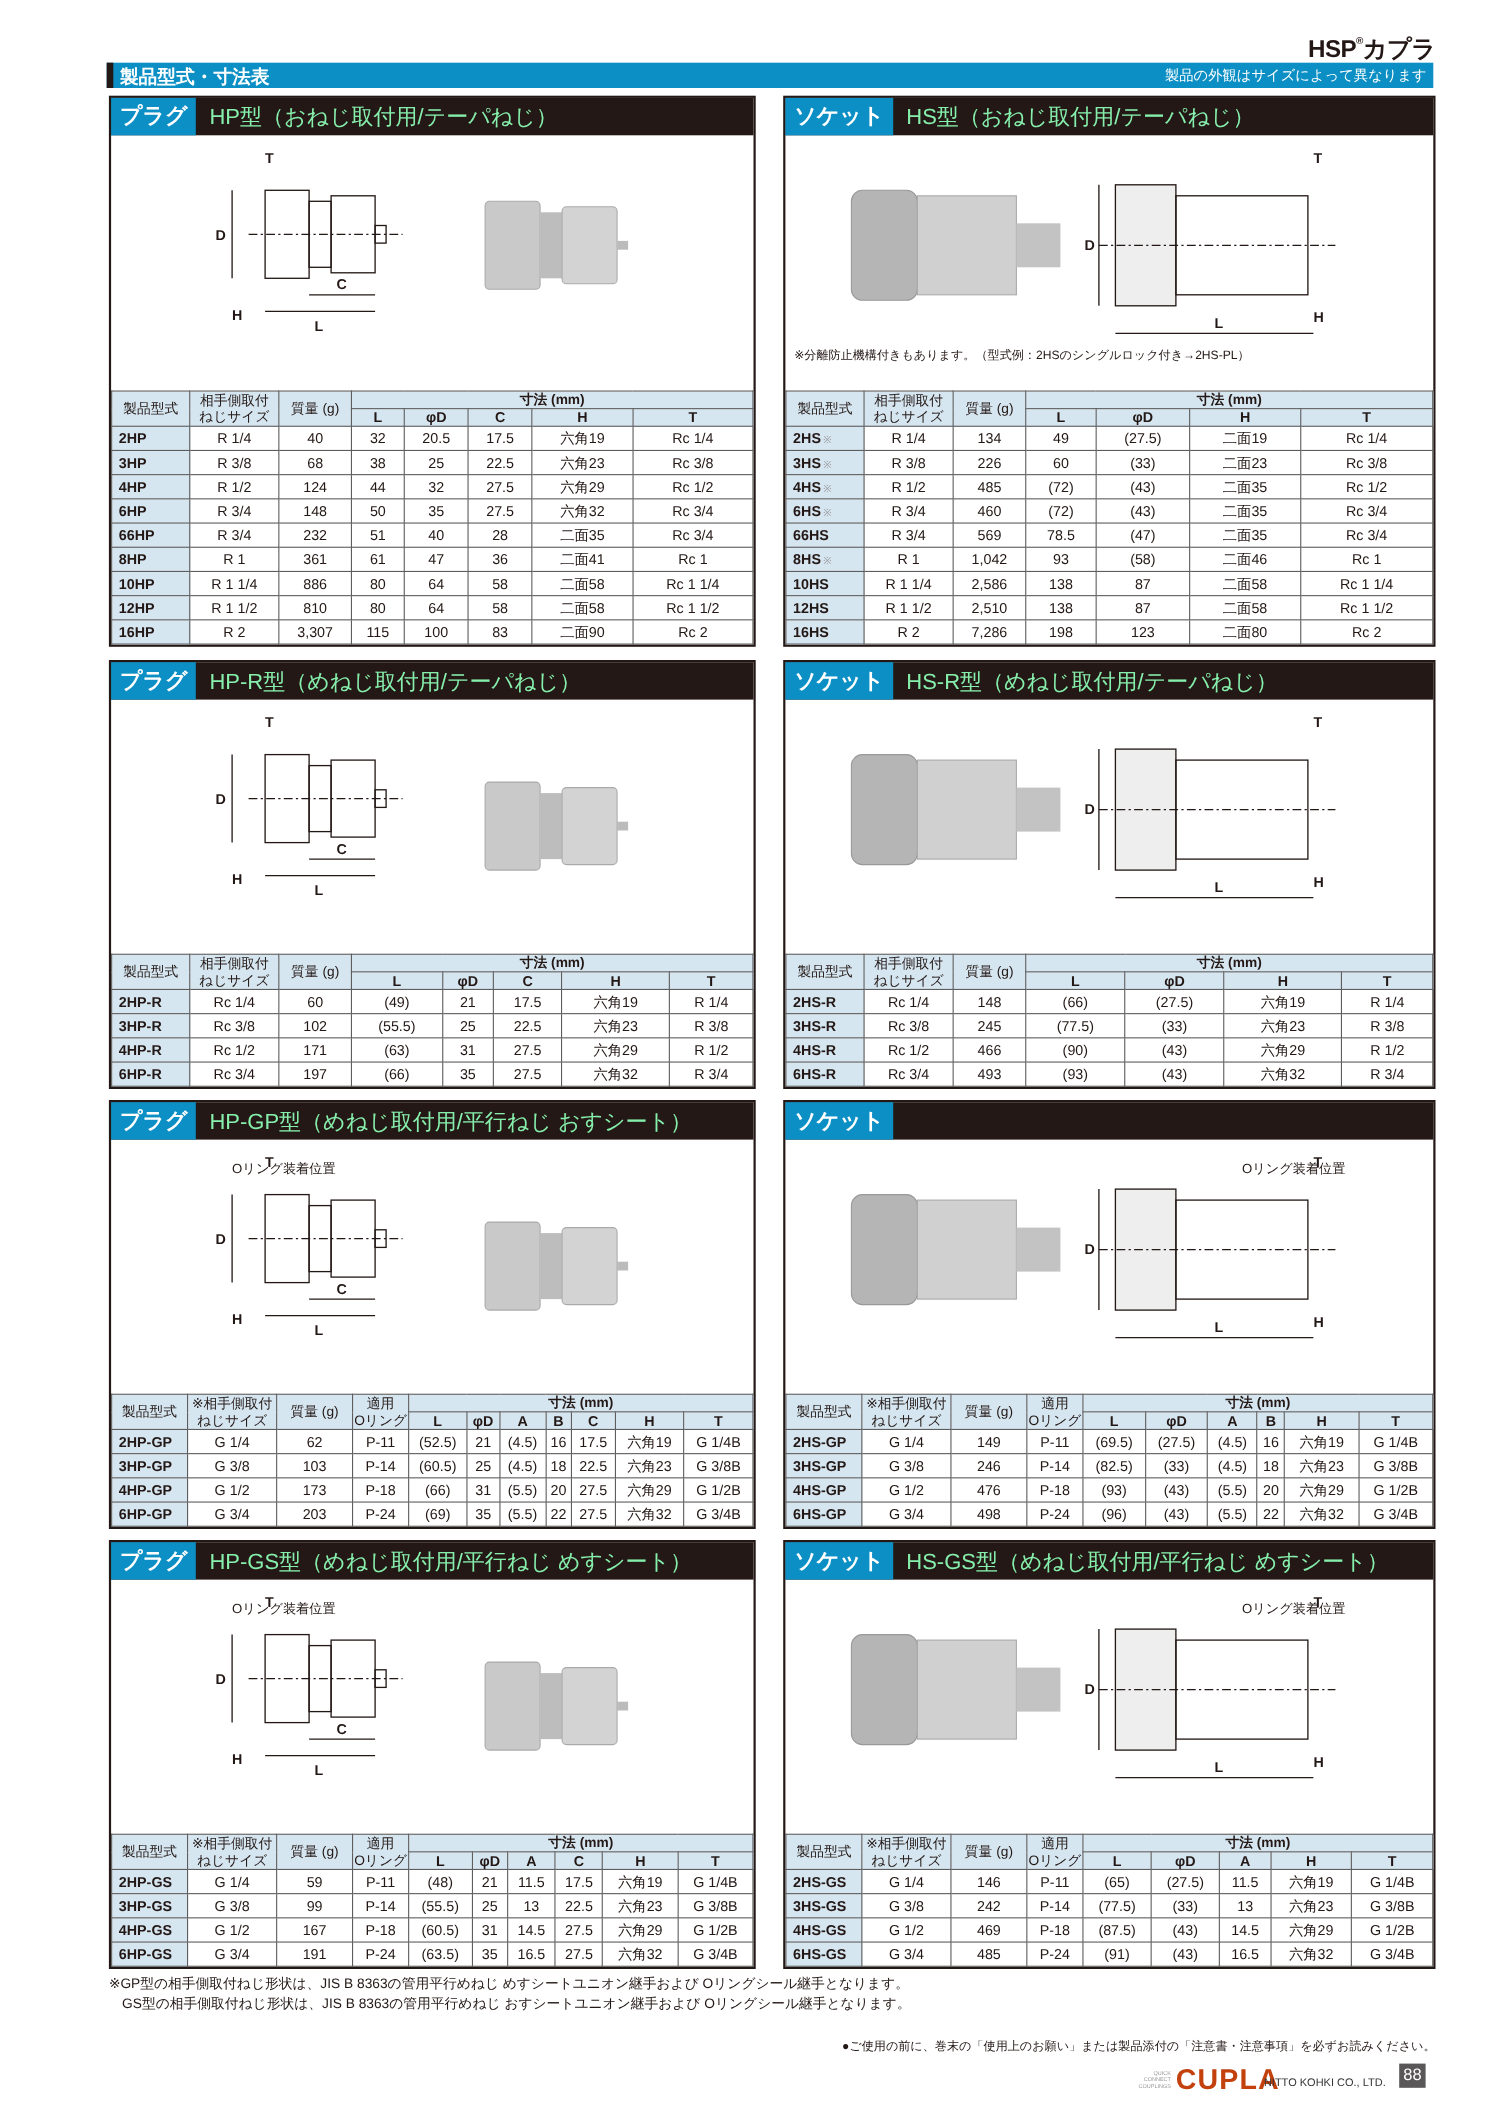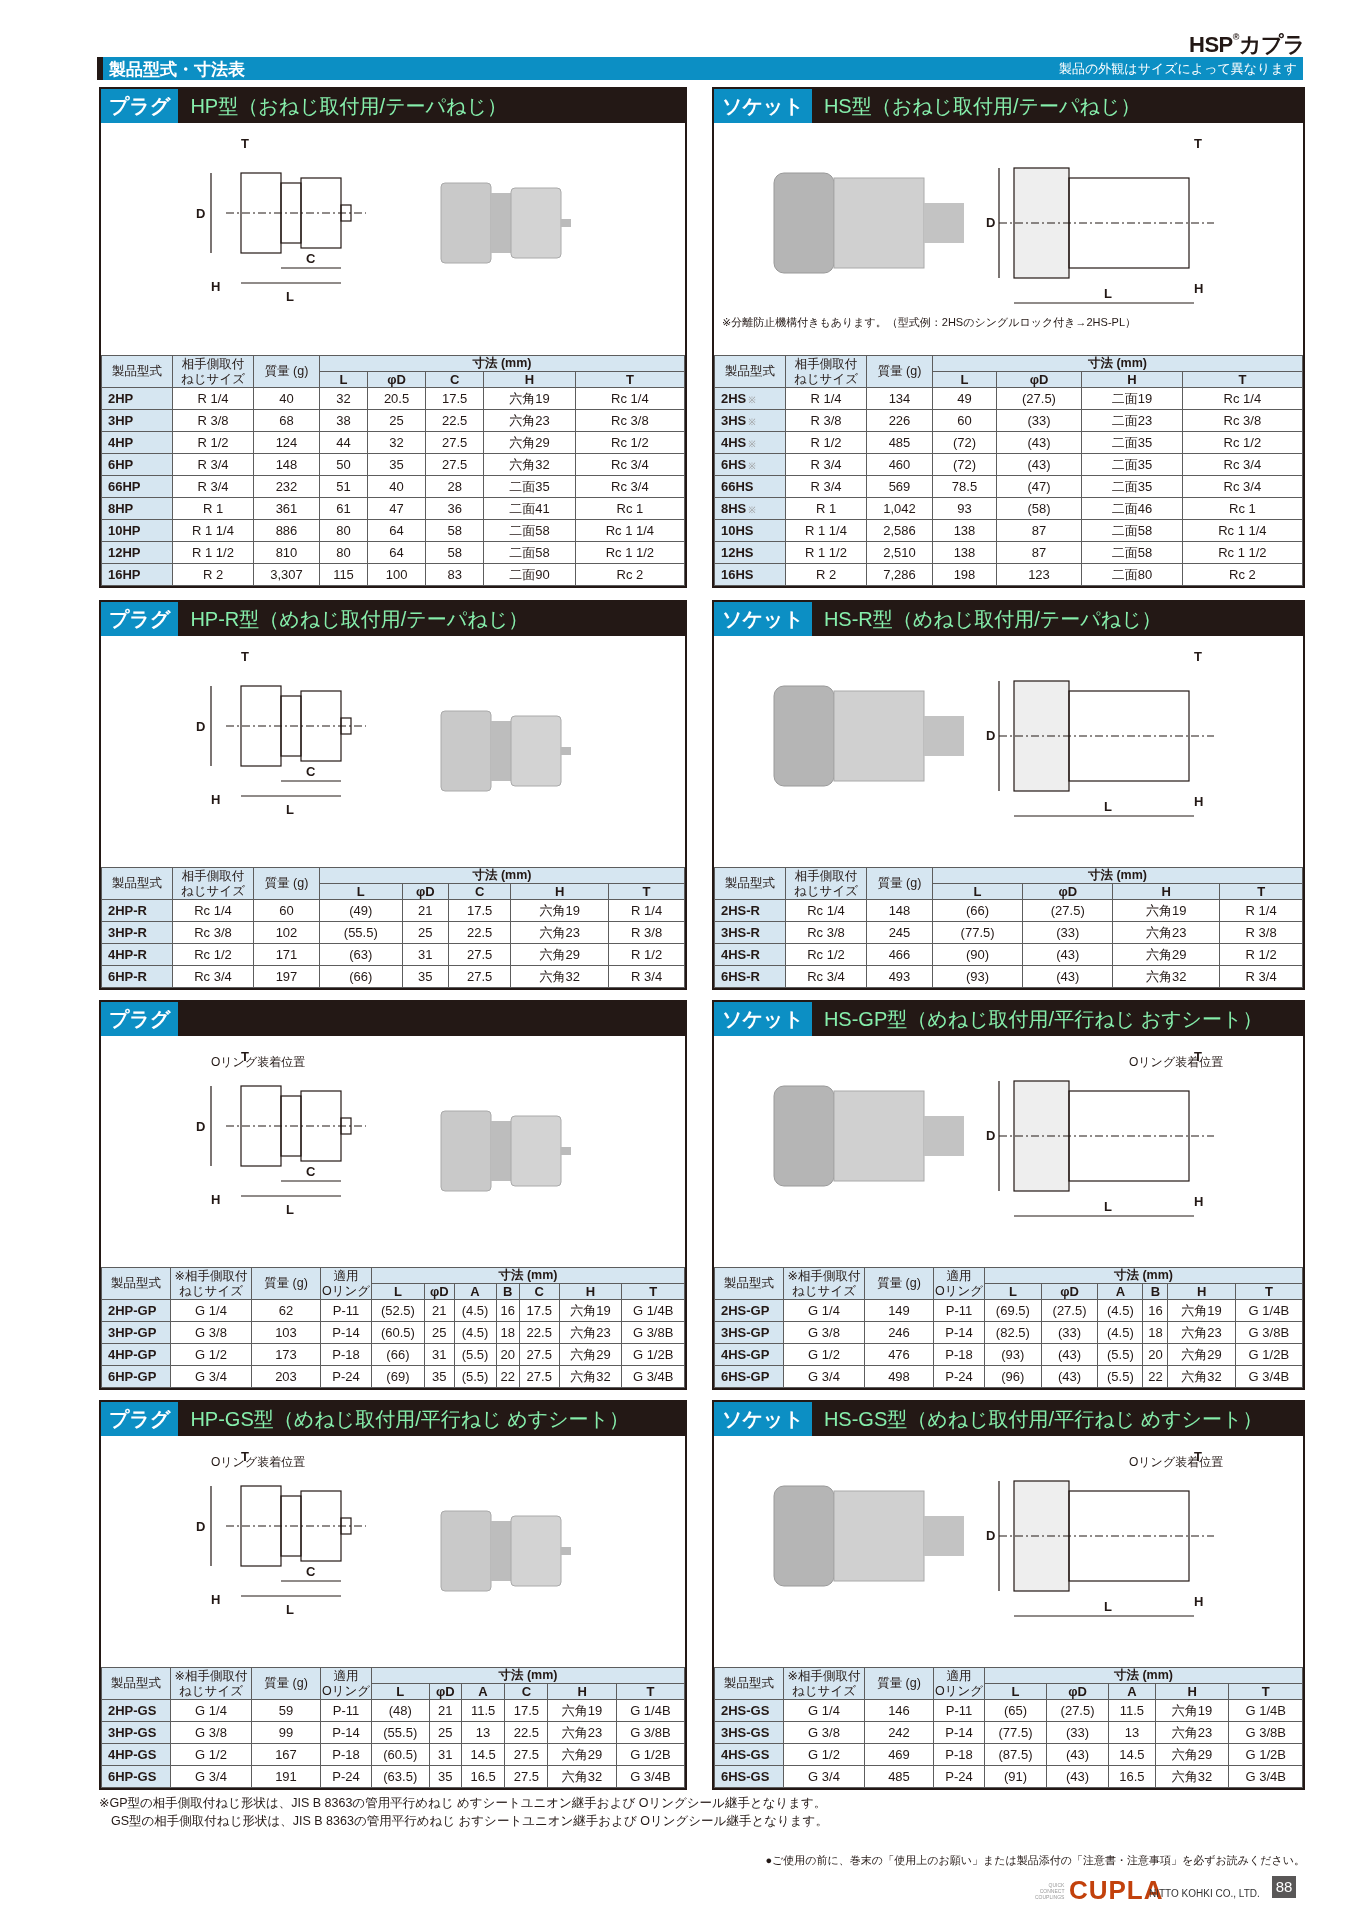--- a/index.html
+++ b/index.html
@@ -489,20 +489,21 @@
             <td>(43)</td>
             <td>六角32</td>
             <td>R 3/4</td>
           </tr>
         </tbody>
       </table>
     </div>
     <div class="panel" style="left: 99px; top: 1000px; width: 588px; height: 390px;">
       <div class="panel-head">
         <span class="tag">プラグ</span>
+        <span class="title">HP-GP型（めねじ取付用/平行ねじ おすシート）</span>
       </div>
       <div class="figure" style="height: 222px;">
         <div class="draw" style="left:10px;top:0;">
   <svg width="560" height="200" viewBox="0 0 560 200">
     <g stroke="#231815" fill="none" stroke-width="1.2">
       <rect x="130" y="50" width="40" height="80"></rect>
       <rect x="170" y="60" width="20" height="60"></rect>
       <rect x="190" y="55" width="40" height="70"></rect>
       <rect x="230" y="82" width="10" height="16"></rect>
       <line x1="115" y1="90" x2="255" y2="90" stroke-dasharray="8,3,2,3"></line>
@@ -598,21 +599,20 @@
             <td>27.5</td>
             <td>六角32</td>
             <td>G 3/4B</td>
           </tr>
         </tbody>
       </table>
     </div>
     <div class="panel" style="left: 712px; top: 1000px; width: 593px; height: 390px;">
       <div class="panel-head">
         <span class="tag">ソケット</span>
-        <span class="title">HS-GP型（めねじ取付用/平行ねじ おすシート）</span>
       </div>
       <div class="figure" style="height: 222px;">
         <div class="draw" style="left:10px;top:0;">
   <svg width="560" height="200" viewBox="0 0 560 200">
     <g>
       <rect x="50" y="50" width="60" height="100" rx="10" fill="#b5b5b5" stroke="#999"></rect>
       <rect x="110" y="55" width="90" height="90" fill="#d0d0d0" stroke="#aaa"></rect>
       <rect x="200" y="80" width="40" height="40" fill="#c3c3c3"></rect>
     </g>
     <g stroke="#231815" fill="none" stroke-width="1.2">

